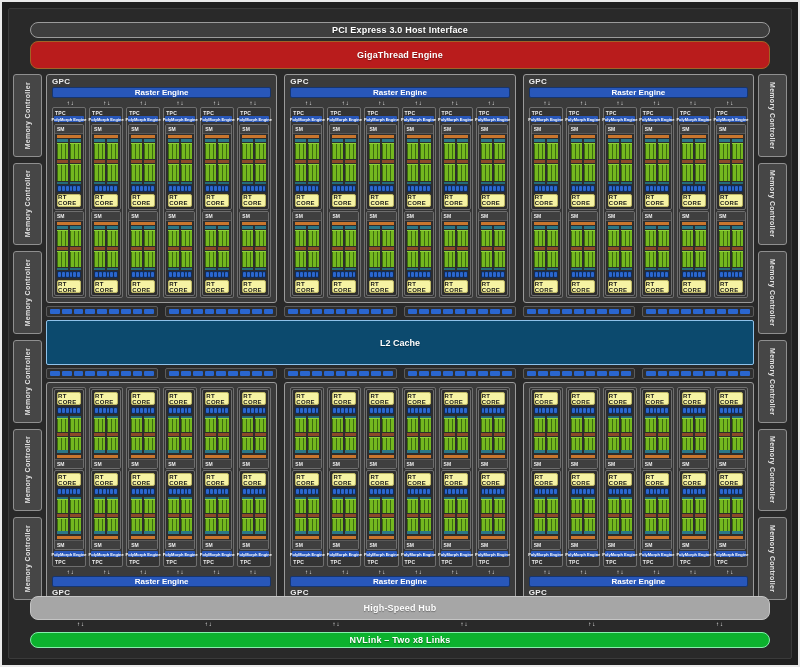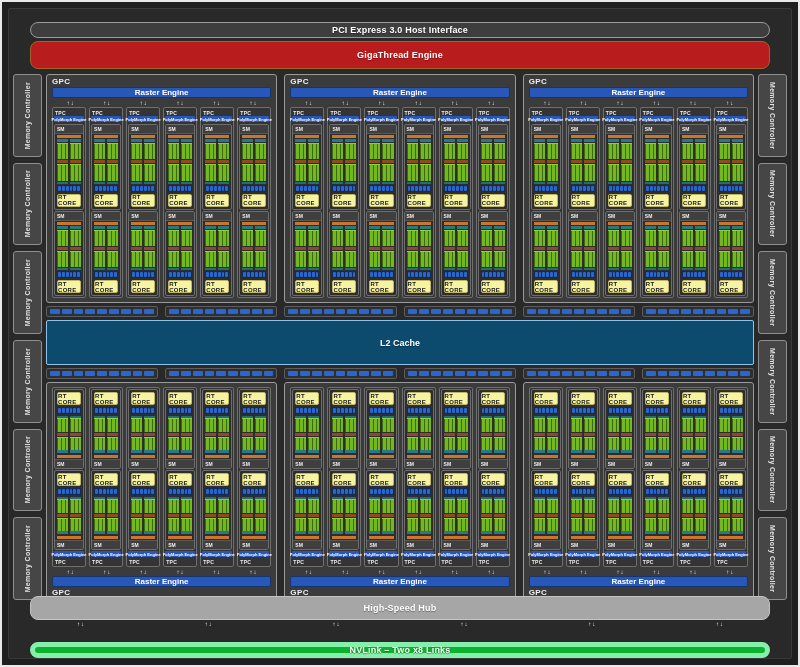--- a/index.html
+++ b/index.html
@@ -8,21 +8,21 @@
 
   .frame{position:absolute;inset:0;background:#1f1f1f;border:2px solid #e9e9e9;}
   .inner{position:absolute;inset:6px;background:#292929;border:1px solid #3a3a3a;border-radius:2px;}
 
   
   .bar{position:absolute;display:flex;align-items:center;justify-content:center;border-radius:8px;}
   .bar span{font-size:9px;font-weight:bold;color:#fff;letter-spacing:.2px;text-shadow:0 1px 1px rgba(0,0,0,.35);}
   .pci{left:28px;right:28px;top:20px;height:16px;background:#3e3e3e;border:1px solid #9b9b9b;}
   .giga{left:28px;right:28px;top:39px;height:28px;background:#b91c1c;border:1px solid #a06426;}
   .hub{left:28px;right:28px;bottom:45px;height:24px;background:#a6a6a6;border:1px solid #c4c4c4;}
-  .nvlink{left:28px;right:28px;bottom:7px;height:16px;background:#0cb22e;border:5px solid #86efac;}
+  .nvlink{left:28px;right:28px;bottom:17px;height:16px;background:#0cb22e;border:1px solid #86efac;}
   .hub-arrows{position:absolute;left:75px;right:75px;bottom:37px;height:8px;display:flex;justify-content:space-between;align-items:center;}
 
   
   .mid{position:absolute;left:11px;right:11px;top:60px;bottom:65px;display:flex;margin-top:12px;}
   .mc-col{width:29px;display:flex;flex-direction:column;gap:6px;}
   .mc{flex:1;background:#464646;border:1px solid #8f8f8f;border-radius:3px;display:flex;align-items:center;justify-content:center;}
   .mc span{font-size:7px;font-weight:bold;color:#e3e3e3;white-space:nowrap;writing-mode:vertical-rl;letter-spacing:.3px;}
   .mc-col.left .mc span{transform:rotate(180deg);}
   .center{flex:1;margin:0 4px;display:flex;flex-direction:column;min-width:0;}
 

